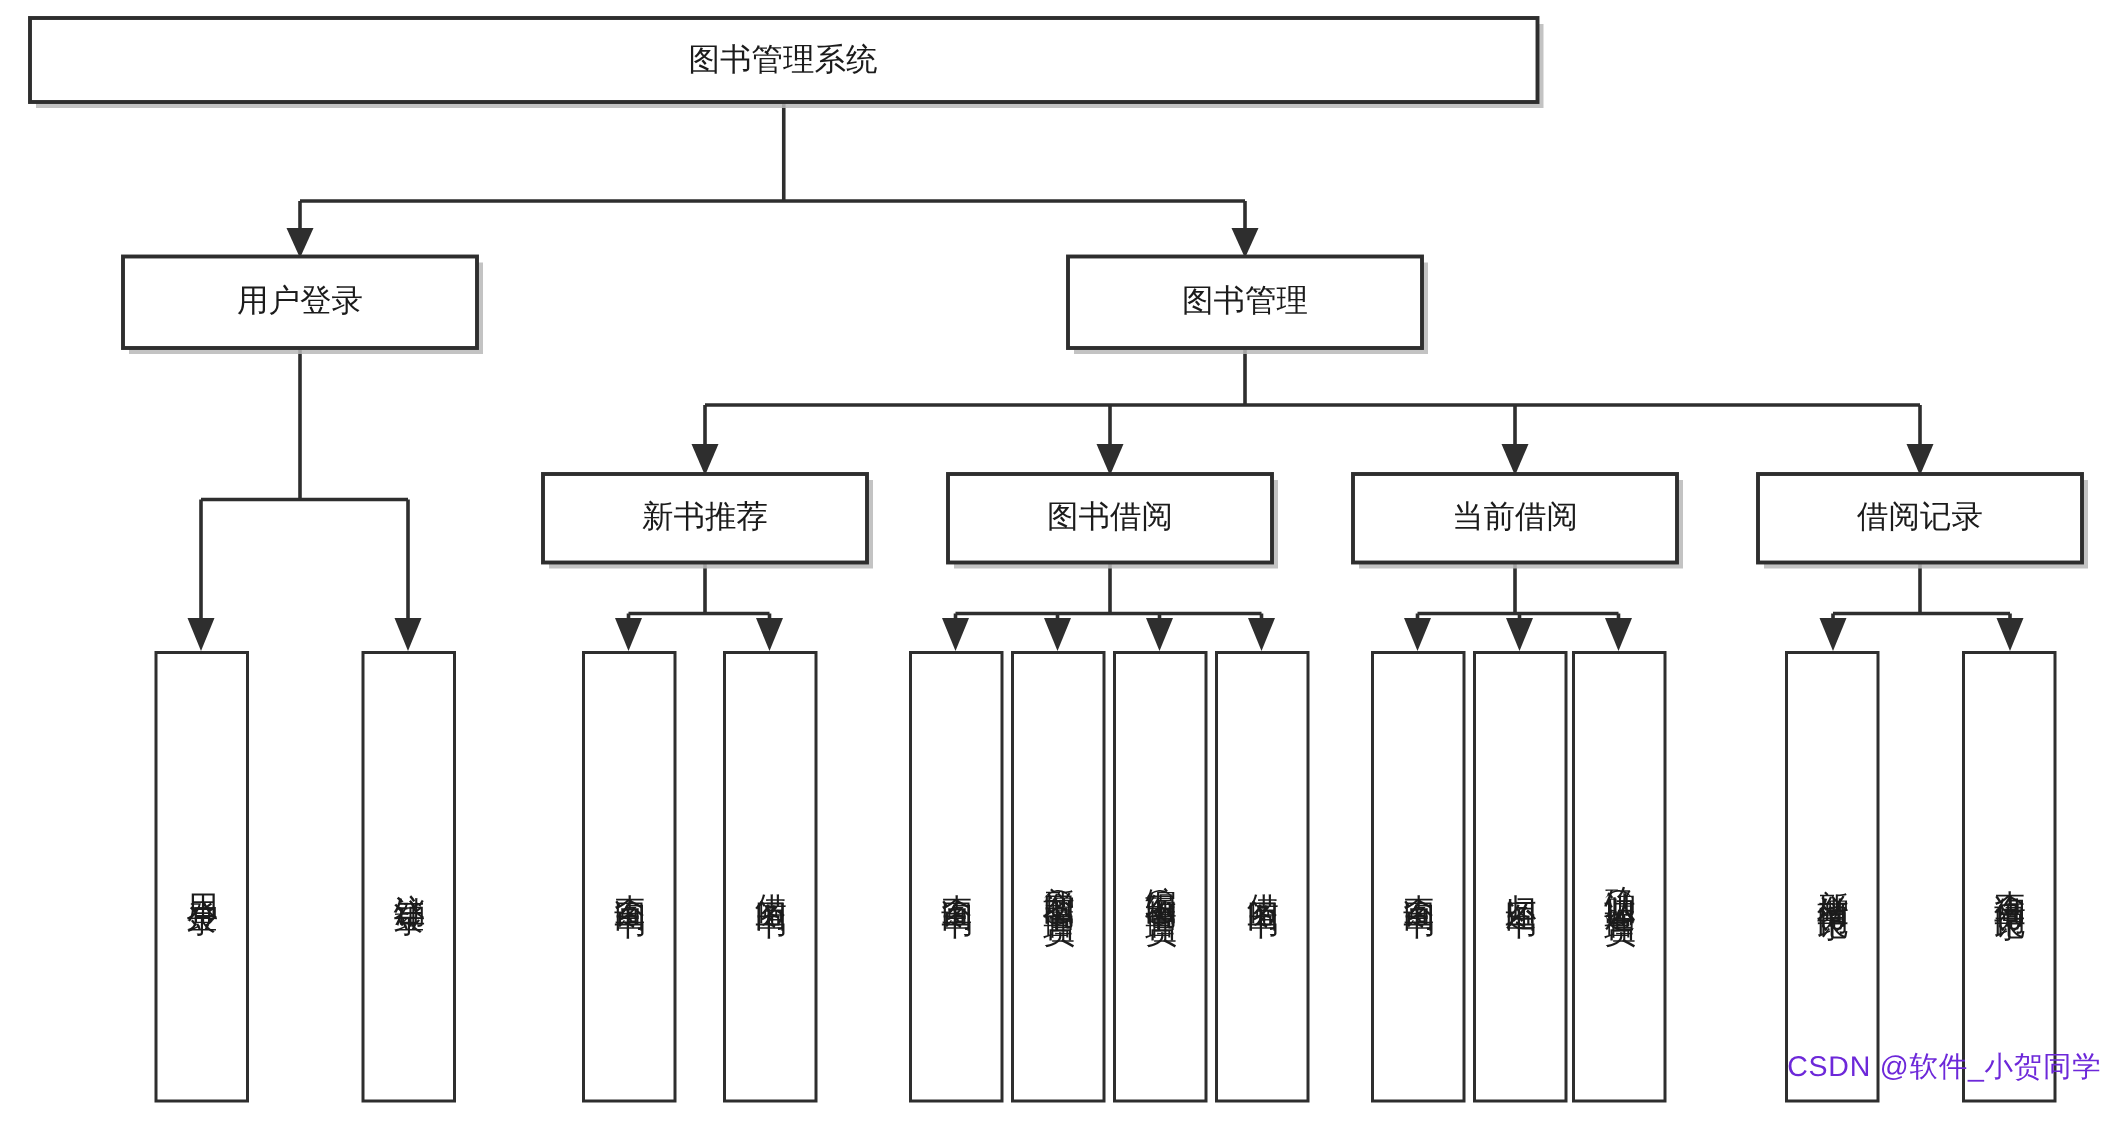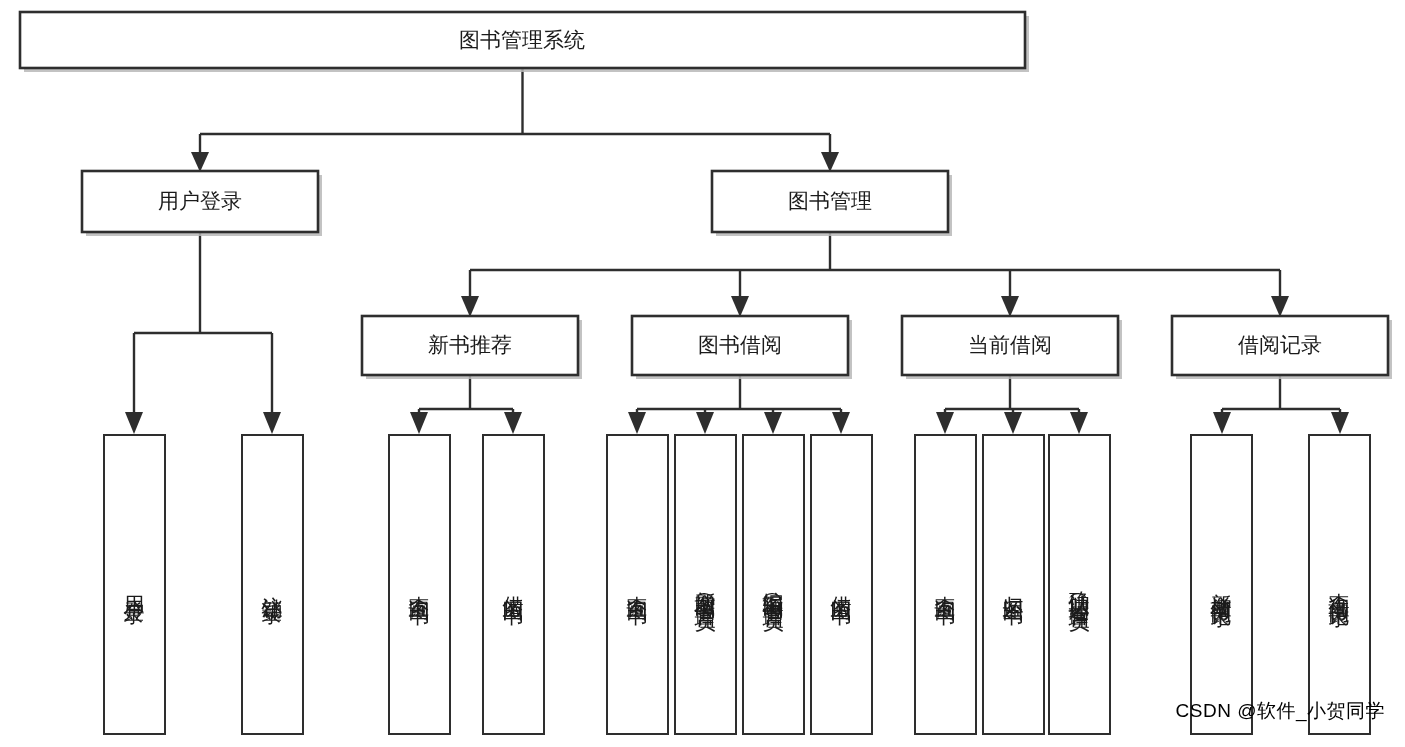--- a/index.html
+++ b/index.html
@@ -76,25 +76,25 @@
   .leaf-inner {
     display: flex;
     align-items: center;
     justify-content: center;
     height: 100%;
     padding-top: 6px;
   }
   .leaf-short .leaf-inner { padding-top: 0; }
   .watermark {
     position: absolute;
-    right: 20px;
+    right: 4px;
     bottom: 4px;
     font-family: "Liberation Sans", "DejaVu Sans", sans-serif;
     font-size: 19px;
-    color: #000000;
+    color: #6d28d9;
     white-space: nowrap;
     letter-spacing: 0.5px;
   }
 </style>
 </head>
 <body>
 
 <div id="diagram-root">
 
   <svg id="flow-svg" viewBox="0 0 1405 747">

